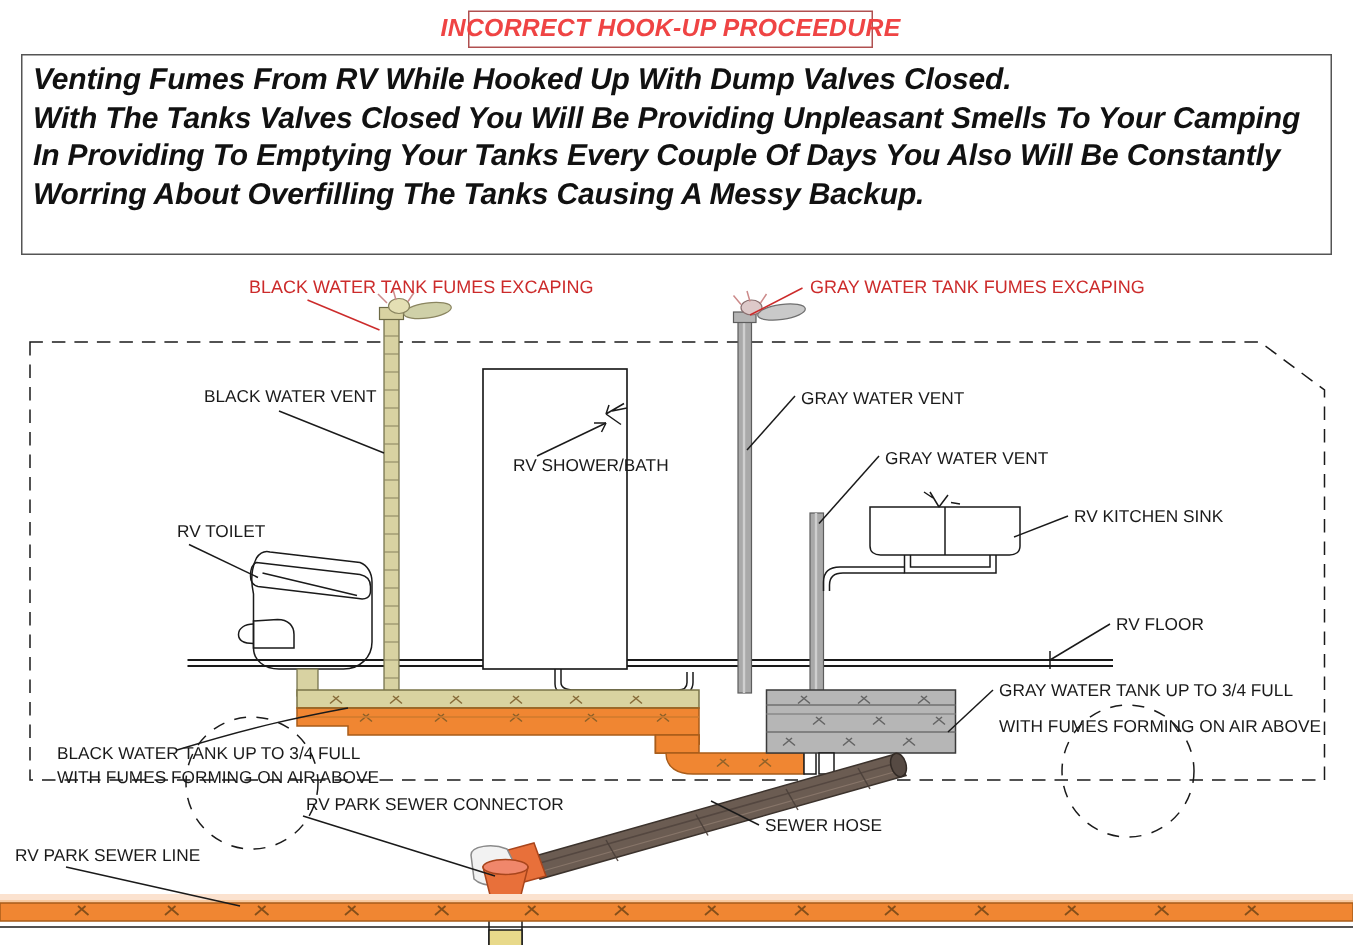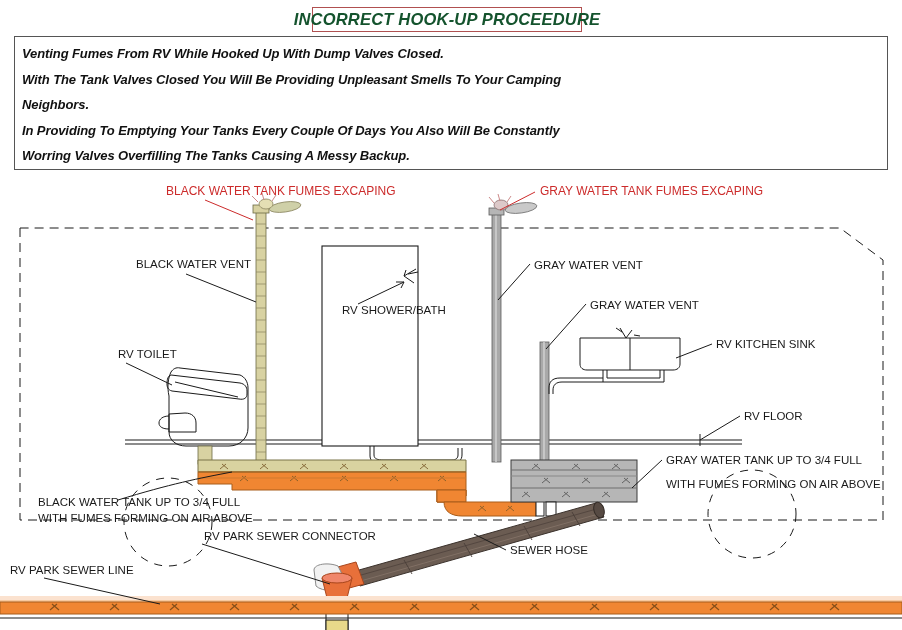--- a/index.html
+++ b/index.html
@@ -9,29 +9,29 @@
 
   
   .title-box{
     position:absolute;left:312px;top:7px;width:270px;height:25px;
     border:1px solid #b05050;background:#ffffff;
     display:flex;align-items:center;justify-content:center;
     box-sizing:border-box;
   }
   .title-text{
     font-size:16.5px;font-weight:bold;font-style:italic;
-    letter-spacing:.2px;white-space:nowrap;color:#14532d;
+    letter-spacing:.2px;white-space:nowrap;color:#ef4444;
   }
   .notice-box{
     position:absolute;left:14px;top:36px;width:874px;height:134px;
     border:1px solid #555;background:#fff;box-sizing:border-box;
     padding:4px 7px 0 7px;
   }
   .notice-line{
-    font-size:13px;font-weight:bold;font-style:italic;
+    font-size:20px;font-weight:bold;font-style:italic;
     line-height:25.5px;white-space:nowrap;color:#111;
     letter-spacing:-0.1px;
   }
   .notice-line.last{font-weight:bold;font-style:italic;}
 
   
   #diagram{position:absolute;left:0;top:172px;width:902px;height:458px;}
   .lbl{font-family:"Liberation Sans",sans-serif;font-size:11.5px;fill:#1a1a1a;}
   .lbl-red{font-family:"Liberation Sans",sans-serif;font-size:12px;fill:#cc2b2b;}
   .ldr{stroke:#1a1a1a;stroke-width:1;fill:none;}
@@ -42,24 +42,23 @@
 <body>
 
 <div id="page">
 
   <div class="title-box">
     <span class="title-text">INCORRECT HOOK-UP PROCEEDURE</span>
   </div>
 
   <div class="notice-box">
     <div class="notice-line">Venting Fumes From RV While Hooked Up With Dump Valves Closed.</div>
-    <div class="notice-line">With The Tank Valves Closed You Will Be Providing Unpleasant Smells To Your Camping</div>
-    <div class="notice-line">Neighbors.</div>
+    <div class="notice-line">With The Tanks Valves Closed You Will Be Providing Unpleasant Smells To Your Camping</div>
     <div class="notice-line"> In Providing To Emptying Your Tanks Every Couple Of Days You Also Will Be Constantly</div>
-    <div class="notice-line">Worring Valves Overfilling The Tanks Causing A Messy Backup.</div>
+    <div class="notice-line">Worring About Overfilling The Tanks Causing A Messy Backup.</div>
   </div>
 
   <svg id="diagram" viewBox="0 0 902 458">
 
     <path class="outline" stroke-dasharray="9,6" d="M 20,56 L 20,348 L 883,348 L 883,88 L 840,56 Z"></path>
 
     <line x1="125" y1="268" x2="742" y2="268" stroke="#1a1a1a" stroke-width="1.2"></line>
     <line x1="125" y1="272" x2="742" y2="272" stroke="#1a1a1a" stroke-width="1.2"></line>
 
     <g>

